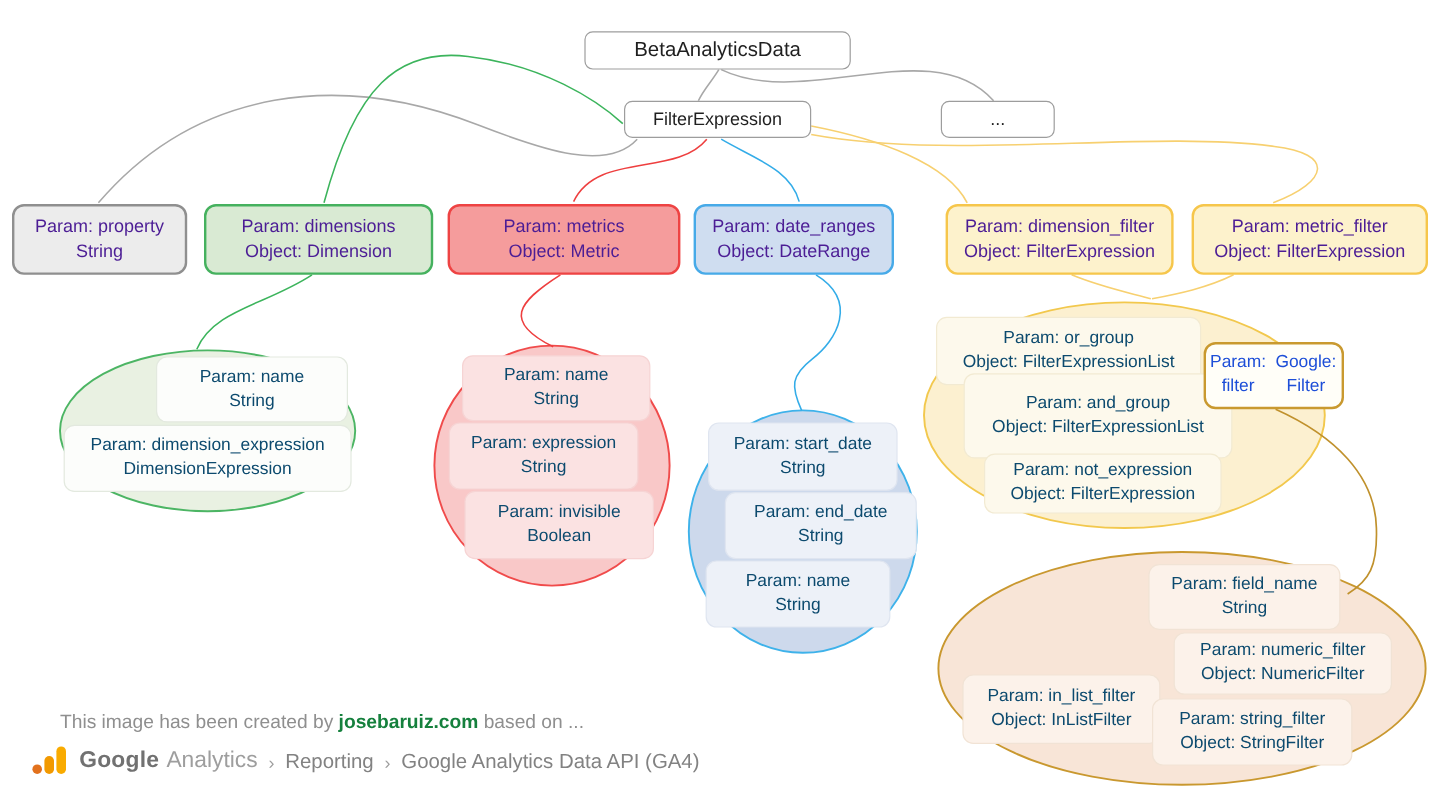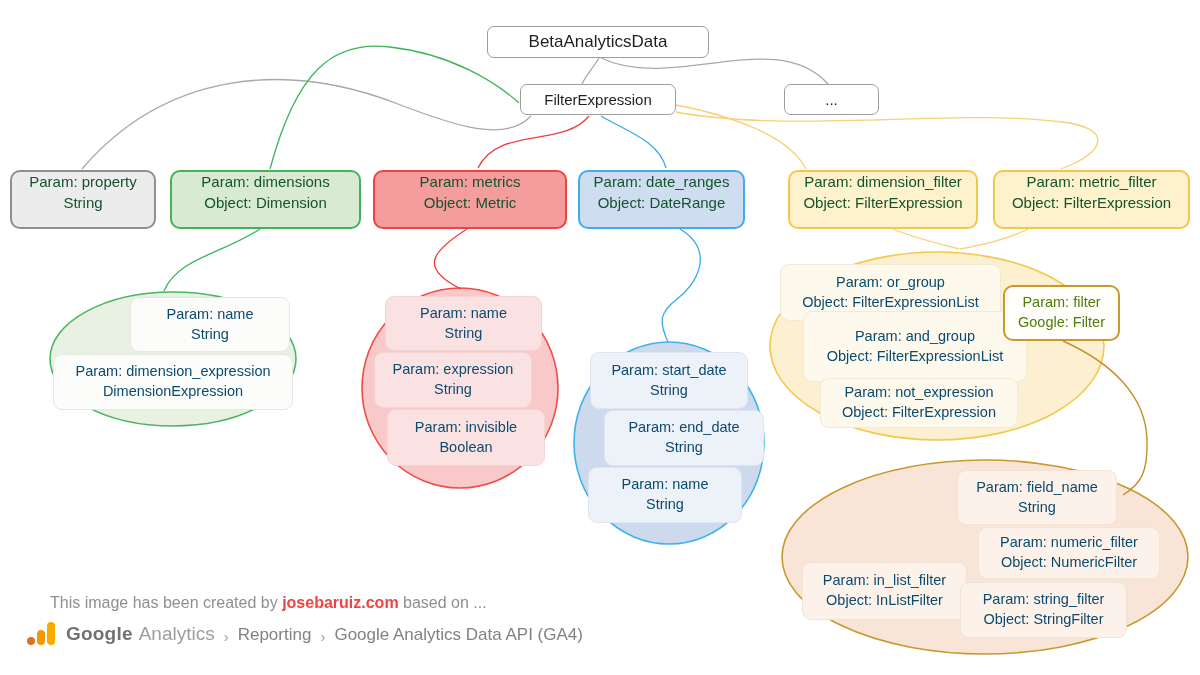--- a/index.html
+++ b/index.html
@@ -8,47 +8,47 @@
     font-family:"Liberation Sans",sans-serif;color:#222;
   }
   #wires{position:absolute;left:0;top:0;z-index:0;}
   .top-node{
     position:absolute;z-index:2;background:#ffffff;border:1.5px solid #9d9d9d;border-radius:7px;
     display:flex;align-items:center;justify-content:center;text-align:center;
     font-size:15px;color:#1f1f1f;box-sizing:border-box;
   }
   .node{
     position:absolute;z-index:2;border-radius:10px;box-sizing:border-box;
-    display:flex;flex-direction:column;align-items:center;justify-content:flex-start;
-    text-align:center;font-size:15px;line-height:1.38;color:#14532d;
+    display:flex;flex-direction:column;align-items:center;justify-content:center;
+    text-align:center;font-size:15px;line-height:1.38;color:#4c1d95;
   }
   .theme-gray  {background:#ececec;border:2px solid #8f8f8f;}
   .theme-green {background:#d9ead3;border:2px solid #45b15e;}
   .theme-red   {background:#f59c9c;border:2px solid #ee4343;}
   .theme-blue  {background:#cfddf0;border:2px solid #47aae8;}
   .theme-yellow{background:#fdf2cc;border:2px solid #f6c64b;}
   .sub{
     position:absolute;z-index:2;border-radius:9px;box-sizing:border-box;
     display:flex;flex-direction:column;align-items:center;justify-content:center;
     text-align:center;font-size:14.5px;line-height:1.36;color:#0c4a6e;
   }
   .sub-green {background:#fcfdfb;border:1px solid #e3e9df;}
   .sub-red   {background:#fbe2e2;border:1px solid #f6d4d4;}
   .sub-blue  {background:#edf1f8;border:1px solid #dfe5f0;}
   .sub-yellow{background:#fdf9ec;border:1px solid #f2ead2;}
   .sub-orange{background:#fcf2ea;border:1px solid #f1e3d5;}
   .filter-node{
     position:absolute;z-index:3;background:#fffef8;border:2px solid #c9992f;border-radius:10px;
-    display:flex;flex-direction:column;align-items:center;justify-content:center;
-    text-align:center;font-size:14.5px;line-height:1.36;color:#4d7c0f;box-sizing:border-box;
+    display:flex;flex-direction:row;align-items:center;justify-content:center;
+    text-align:center;font-size:14.5px;line-height:1.36;color:#1d4ed8;box-sizing:border-box;
   }
   .credit{
     position:absolute;left:50px;top:594px;z-index:2;font-size:16px;color:#8f8f8f;
   }
-  .credit b{color:#ef4444;font-weight:700;}
+  .credit b{color:#15803d;font-weight:700;}
   .breadcrumb{
     position:absolute;left:27px;top:621px;z-index:2;display:flex;align-items:flex-end;gap:9px;
     font-size:17px;color:#828282;
   }
   .ga-logo{position:relative;width:30px;height:24px;}
   .ga-dot{position:absolute;left:0;bottom:0;width:8px;height:8px;border-radius:50%;background:#e2711d;}
   .ga-bar-mid{position:absolute;left:10px;bottom:0;width:8px;height:15px;border-radius:4px;background:#f29900;}
   .ga-bar-tall{position:absolute;left:20px;bottom:0;width:8px;height:23px;border-radius:4px;background:#f9ab00;}
   .bc-brand{font-size:19px;font-weight:600;color:#717171;letter-spacing:0.2px;}
   .bc-brand-suffix{font-size:19px;color:#9e9e9e;margin-left:-3px;}

